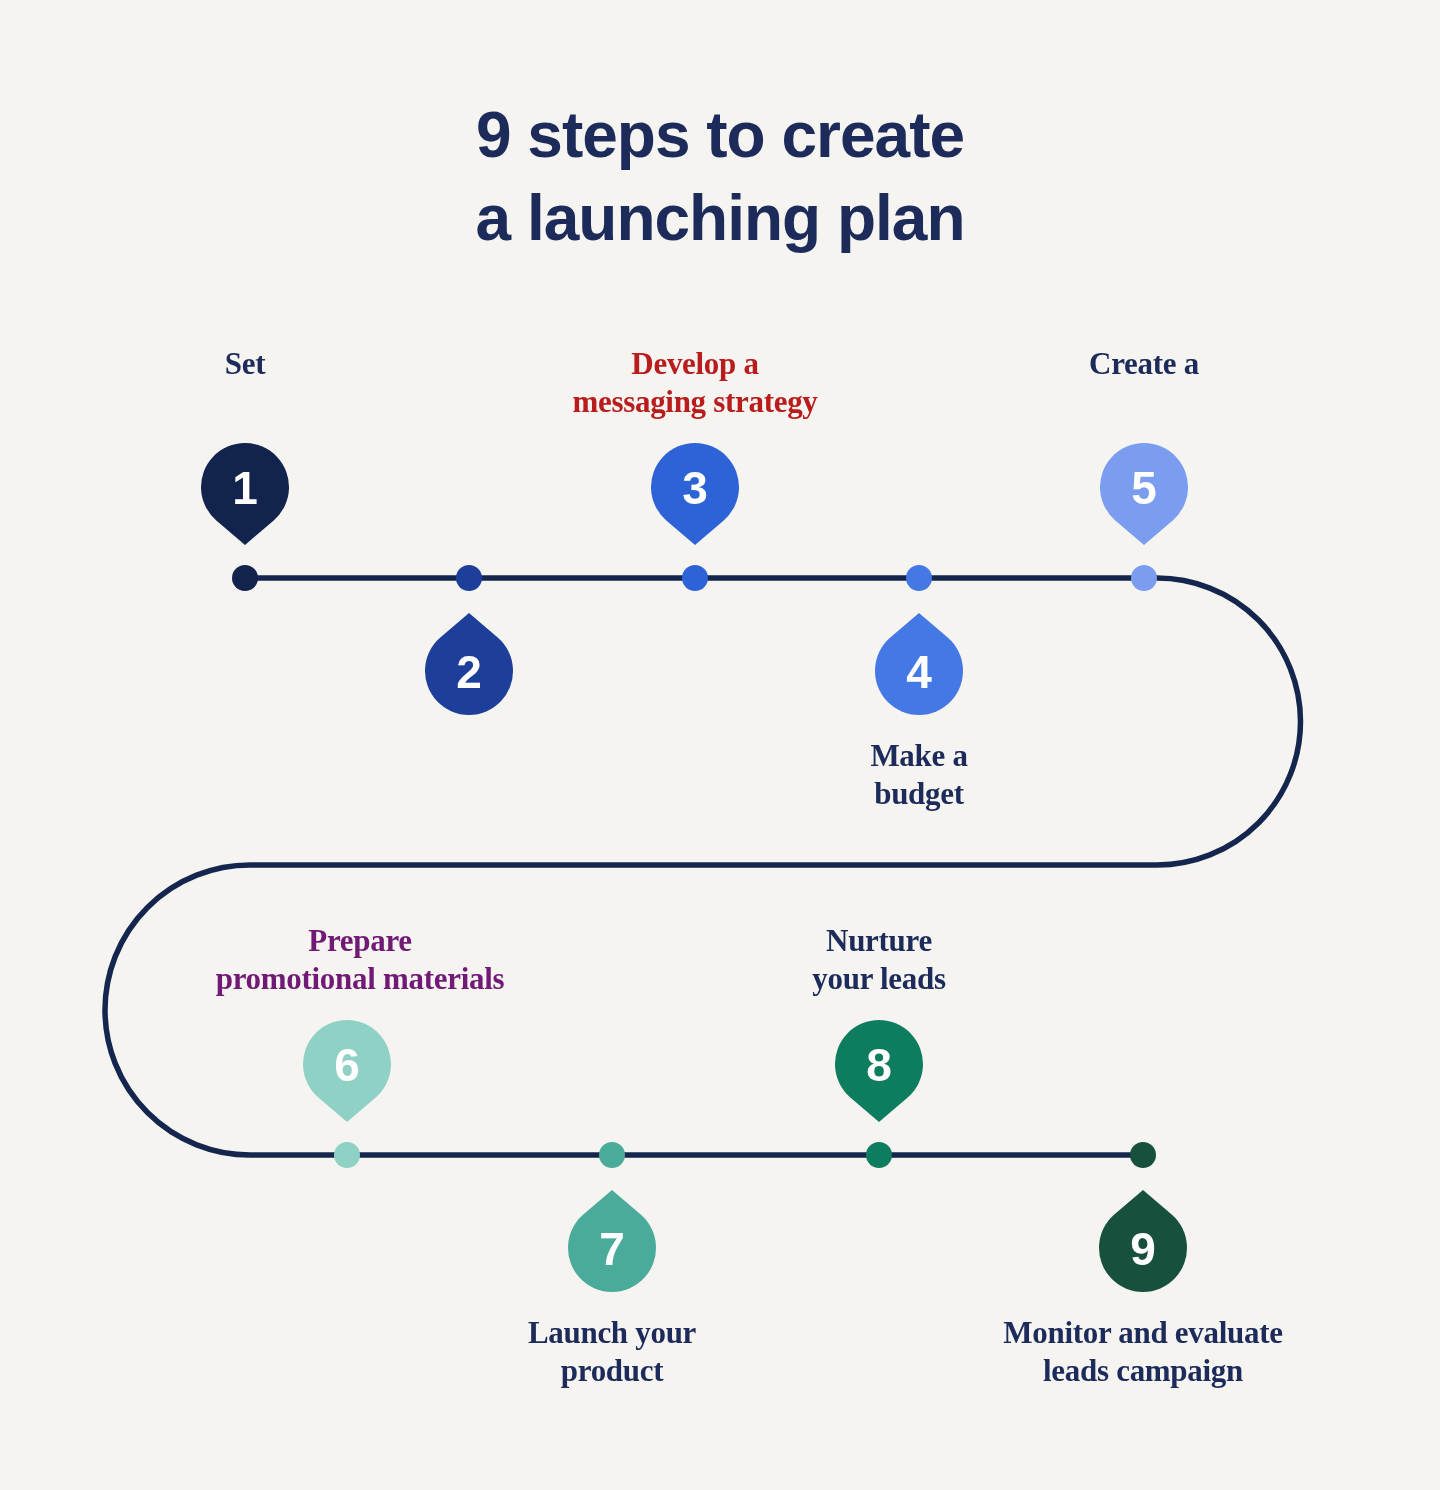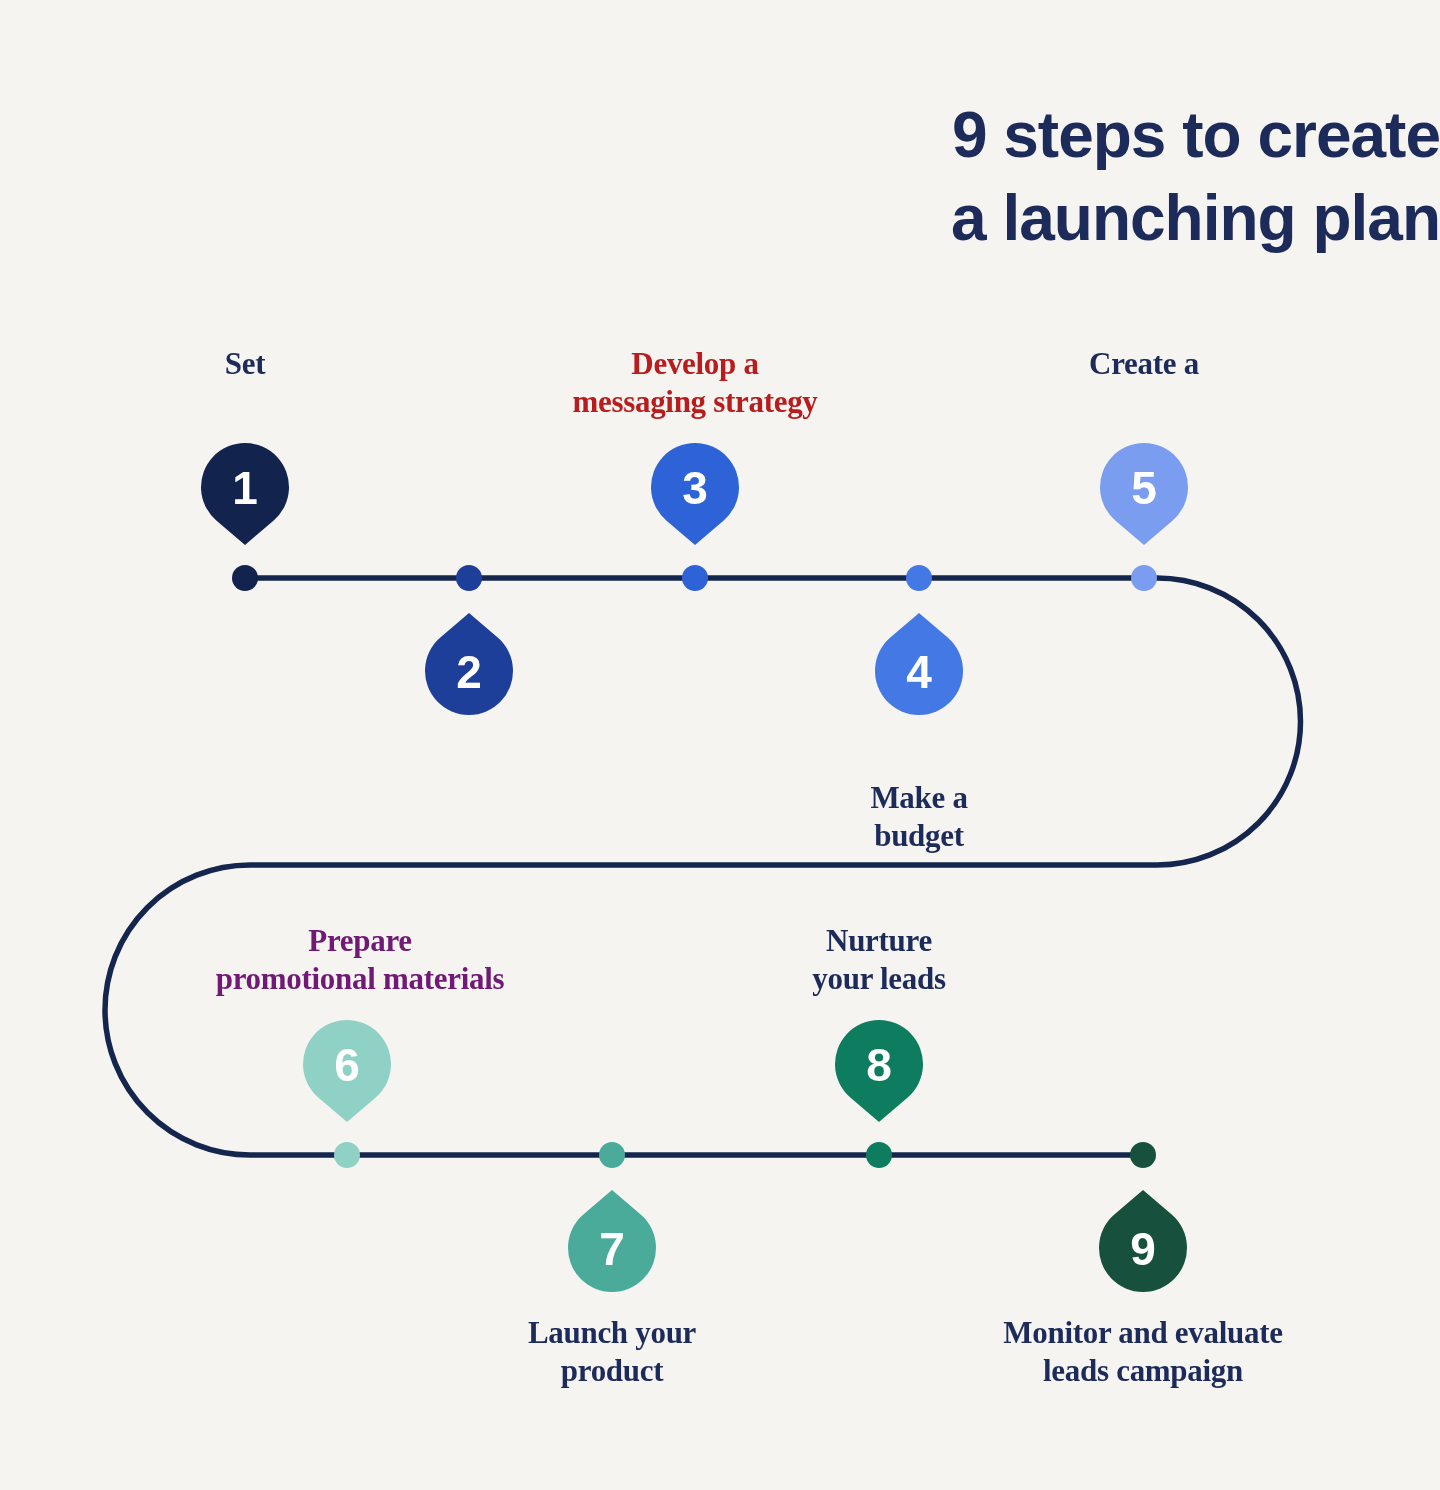--- a/index.html
+++ b/index.html
@@ -8,21 +8,21 @@
     position:relative;
     width:1440px;
     height:1490px;
     overflow:hidden;
   }
   .title{
     position:absolute;
     top:94px;
     left:0;
     width:1440px;
-    text-align:right;
+    text-align:center;
     font-size:64px;
     line-height:83px;
     font-weight:700;
     letter-spacing:-1px;
   }
   .step-label{
     position:absolute;
     width:460px;
     text-align:center;
     font-size:31px;
@@ -73,21 +73,21 @@
         <text x="1143" y="1249" text-anchor="middle" dominant-baseline="central" font-family="Liberation Sans, sans-serif" font-size="46" font-weight="700" fill="#ffffff">9</text>
       </svg>
     </div>
 <div class="step-label" style="left: 15px; top: 345px; color: rgb(29, 43, 90);">
       <div>Set</div>
     </div>
     <div class="step-label" style="left: 465px; top: 345px; color: #b91c1c;">
       <div>Develop a</div>
       <div>messaging strategy</div>
     </div>
-    <div class="step-label" style="left: 689px; top: 737px; color: rgb(29, 43, 90); margin-top: 42px;">
+    <div class="step-label" style="left: 689px; top: 737px; color: rgb(29, 43, 90);">
       <div>Make a</div>
       <div>budget</div>
     </div>
     <div class="step-label" style="left: 914px; top: 345px; color: rgb(29, 43, 90);">
       <div>Create a</div>
     </div>
     <div class="step-label" style="left: 130px; top: 922px; color: #701a75;">
       <div>Prepare</div>
       <div>promotional materials</div>
     </div>

